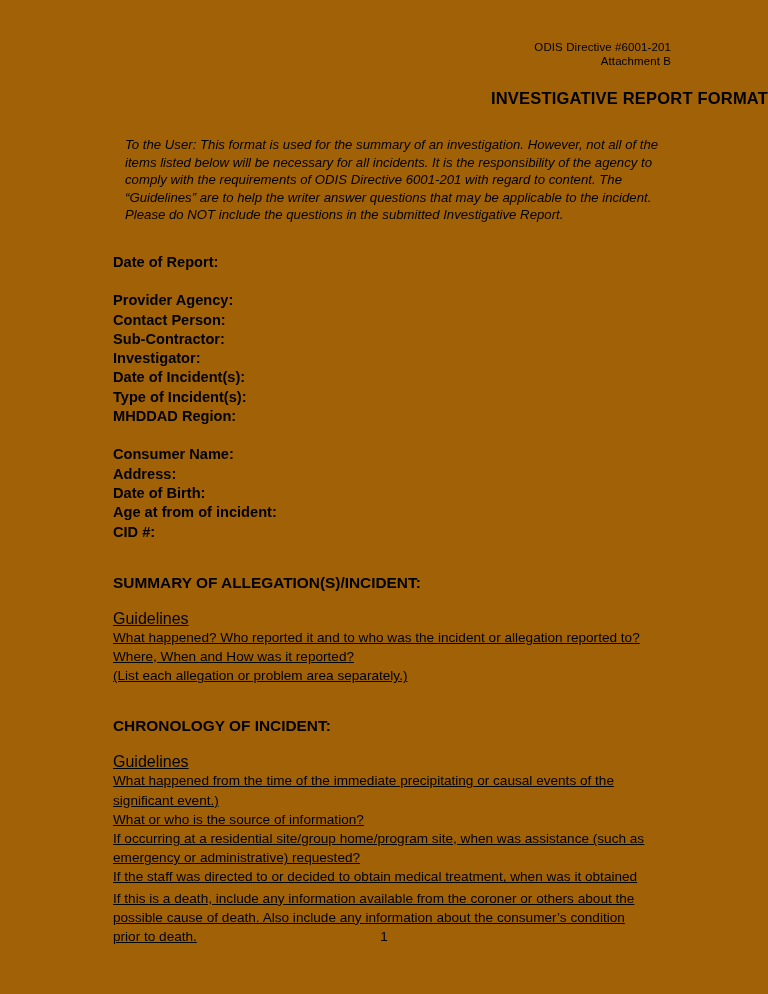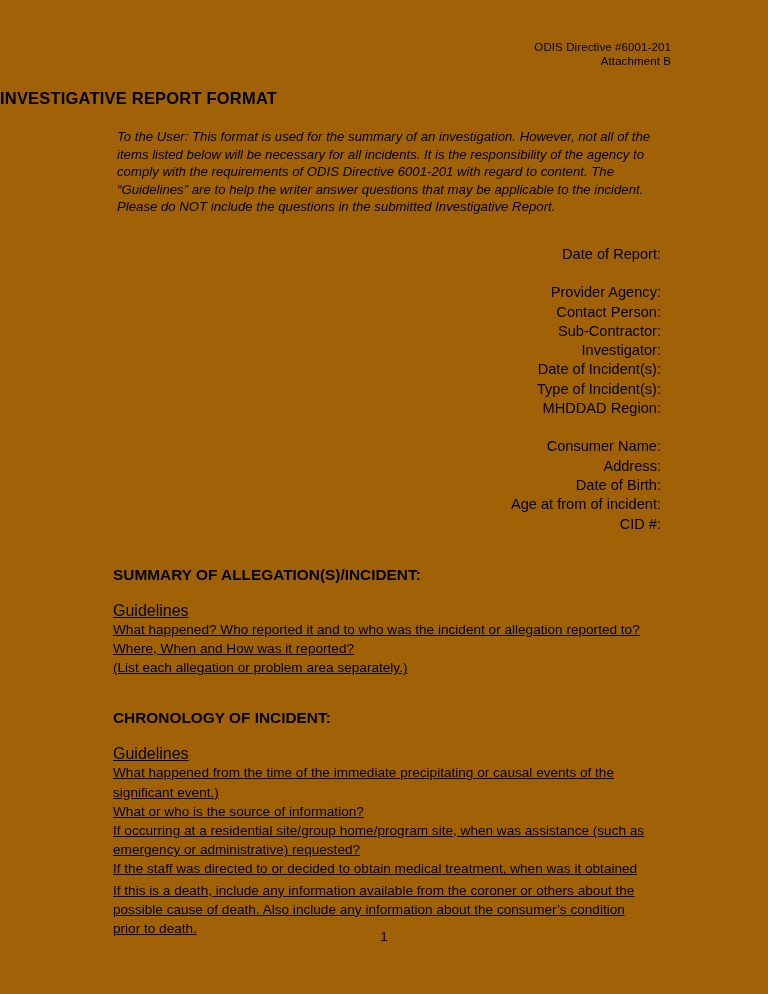--- a/index.html
+++ b/index.html
@@ -32,51 +32,50 @@
     letter-spacing: 0.1px;
   }
   .doc-header div { white-space: nowrap; }
 
   
   .doc-title {
     position: absolute;
     top: 89px;
     left: 0;
     width: 768px;
-    text-align: left;
+    text-align: right;
     font-size: 16.5px;
     font-weight: bold;
     letter-spacing: 0.2px;
   }
 
   
   .content {
     position: absolute;
     top: 124px;
     left: 113px;
     width: 548px;
   }
 
   .intro {
     font-style: italic;
     font-size: 13.2px;
     line-height: 17.6px;
-    margin: 4px;
+    margin: 12px;
   }
   .intro .ln { display: block; white-space: nowrap; }
 
   .fields {
     margin-top: 29px;
   }
   .field-line {
-    font-weight: normal;
+    font-weight: bold;
     font-size: 14.6px;
     line-height: 19.3px;
     white-space: nowrap;
-    text-align: right;
   }
   .group-gap { height: 19px; }
 
   .section-head {
     font-weight: bold;
     font-size: 15.4px;
     line-height: 20px;
     margin-top: 31px;
     white-space: nowrap;
   }

